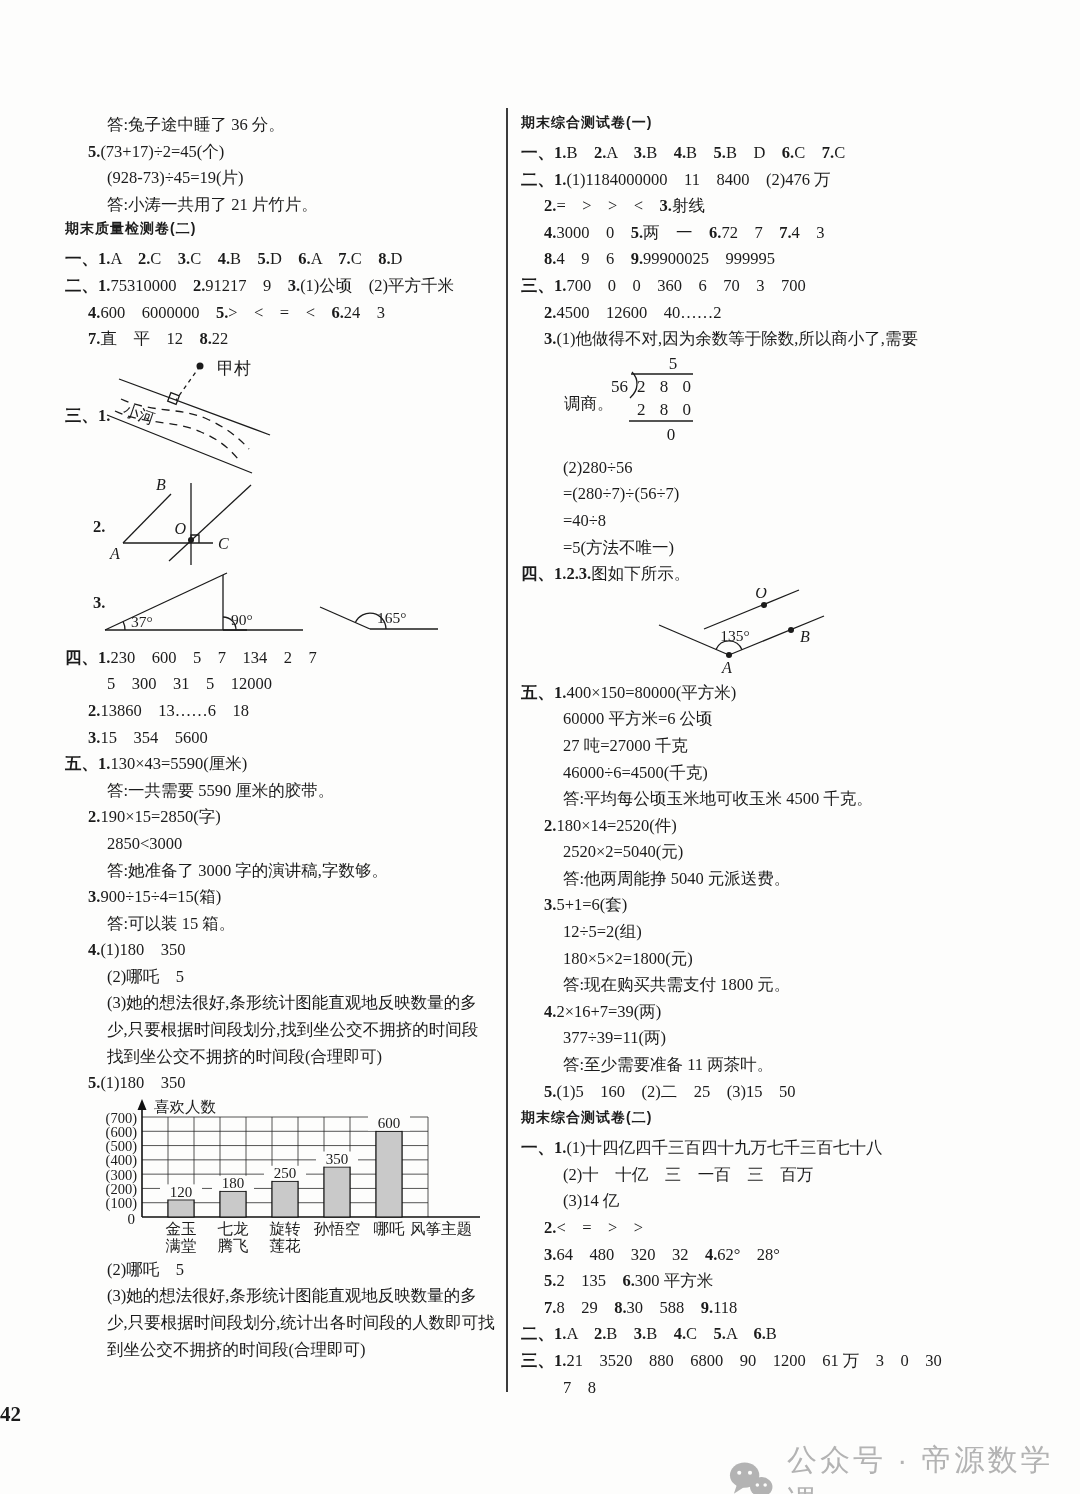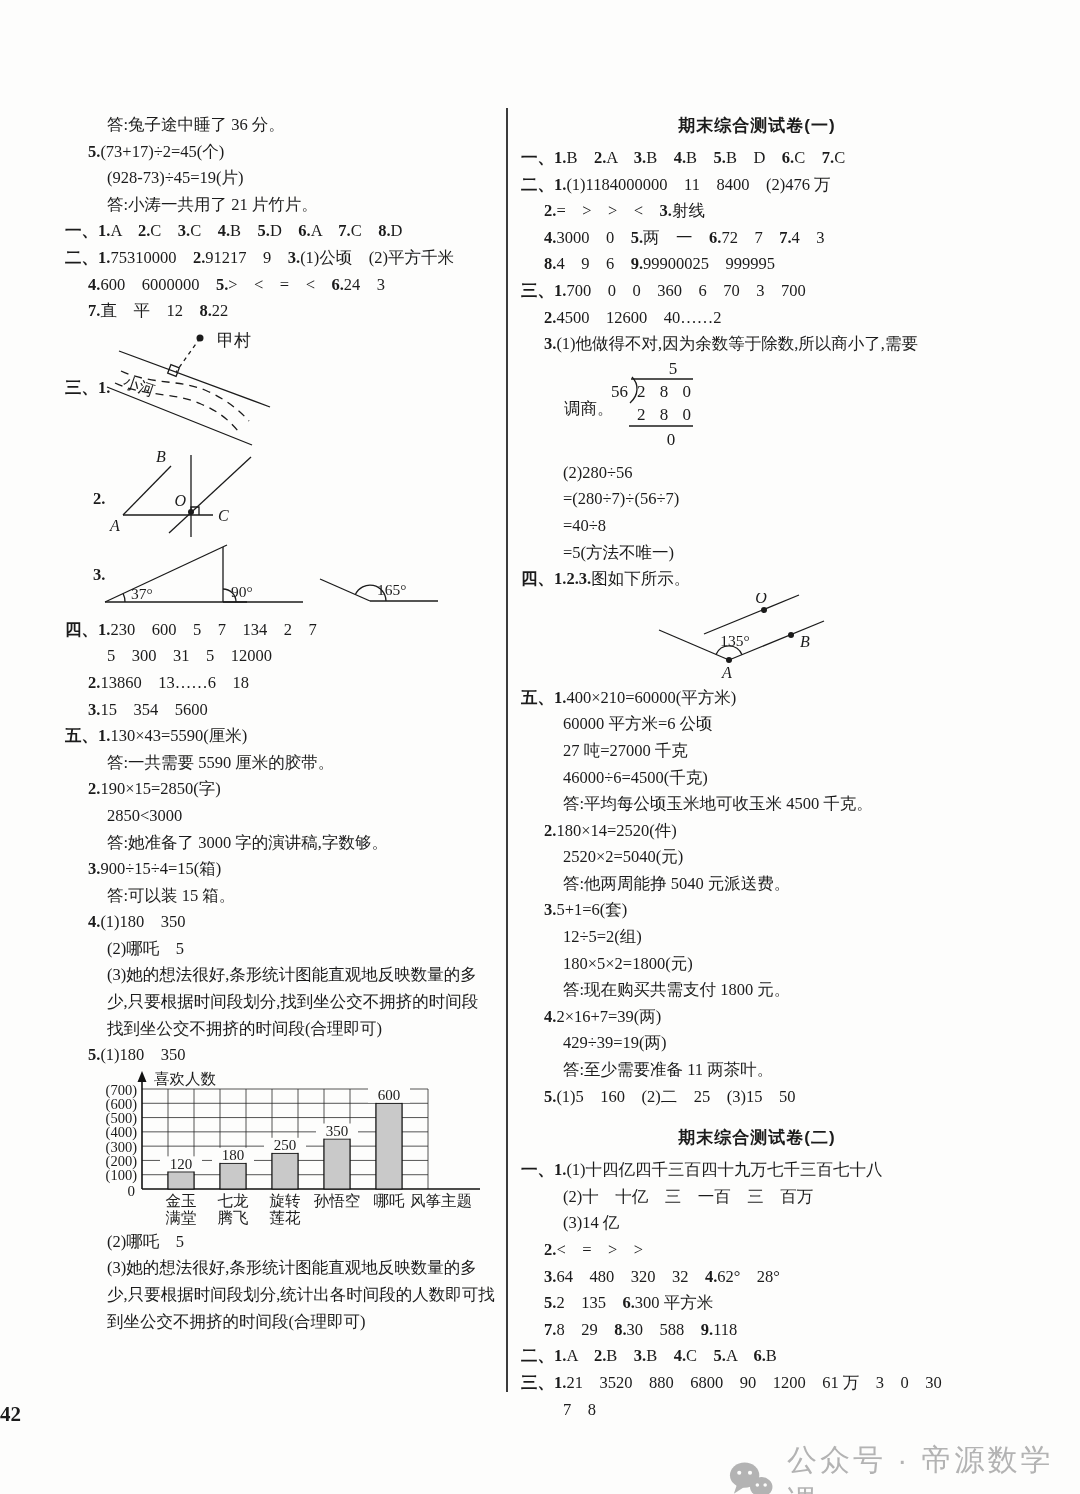--- a/index.html
+++ b/index.html
@@ -8,22 +8,22 @@
   .col{position:absolute;top:112px;}
   .col.left{left:65px;width:441px;}
   .col.right{left:521px;width:472px;}
   .divider{position:absolute;left:506px;top:108px;width:2px;height:1284px;background:#3c3c3c;}
   .line{font-size:16.5px;line-height:26.6px;white-space:pre;}
   .line .num{font-weight:bold;}
   .ind0{padding-left:0;}
   .ind1{padding-left:23px;}
   .ind2{padding-left:42px;}
   .sec-title{font-family:"Liberation Sans","DejaVu Sans",sans-serif;font-weight:bold;
-             font-size:17px;text-align:center;margin:2px 0 8px 0;letter-spacing:1px;}
-  .sec-title.second{margin-top:16px;}
+             font-size:14px;text-align:left;margin:2px 0 8px 0;letter-spacing:1px;}
+  .sec-title.second{margin-top:4px;}
   .fig{position:relative;}
   #fig-river{height:124px;}
   #fig-construct{height:90px;}
   #fig-angles{height:78px;}
   #fig-chart{height:160px;}
   #fig-division{height:102px;}
   #fig-parallel{height:92px;}
   .fig-label{position:absolute;font-weight:bold;font-size:16.5px;}
   svg text{font-family:"Liberation Serif","DejaVu Serif",serif;fill:#1b1b1b;}
   svg text.it{font-style:italic;}
@@ -42,20 +42,21 @@
 <div class="page">
 
   <div class="col left">
     <div>
         <div class="line ind2"><span>答:兔子途中睡了 36 分。</span></div>
         <div class="line ind1"><span class="num">5.</span><span>(73+17)÷2=45(个)</span></div>
         <div class="line ind2"><span>(928-73)÷45=19(片)</span></div>
         <div class="line ind2"><span>答:小涛一共用了 21 片竹片。</span></div>
       </div>
 
+    <h2 class="sec-title">期末质量检测卷(二)</h2>
 
     <div>
         <div class="line ind0"><span class="num">一、1.</span><span>A　</span><span class="num">2.</span><span>C　</span><span class="num">3.</span><span>C　</span><span class="num">4.</span><span>B　</span><span class="num">5.</span><span>D　</span><span class="num">6.</span><span>A　</span><span class="num">7.</span><span>C　</span><span class="num">8.</span><span>D</span></div>
         <div class="line ind0"><span class="num">二、1.</span><span>75310000　</span><span class="num">2.</span><span>91217　9　</span><span class="num">3.</span><span>(1)公顷　(2)平方千米</span></div>
         <div class="line ind1"><span class="num">4.</span><span>600　6000000　</span><span class="num">5.</span><span>&gt;　&lt;　=　&lt;　</span><span class="num">6.</span><span>24　3</span></div>
         <div class="line ind1"><span class="num">7.</span><span>直　平　12　</span><span class="num">8.</span><span>22</span></div>
       </div>
 
     <div class="fig" id="fig-river">
       <span class="fig-label" style="left:0;top:52px">三、1.</span>
@@ -241,34 +242,34 @@
         <circle class="dot" cx="270" cy="42" r="3"></circle>
         <circle class="dot" cx="208" cy="67" r="3"></circle>
         <text class="it" x="240" y="10" font-size="16" text-anchor="middle">O</text>
         <text class="it" x="279" y="54" font-size="16">B</text>
         <text class="it" x="206" y="85" font-size="16" text-anchor="middle">A</text>
         <text x="214" y="53" font-size="15.5" text-anchor="middle">135°</text>
       </svg>
     </div>
 
     <div>
-        <div class="line ind0"><span class="num">五、1.</span><span>400×210=60000(平方米)</span></div>
+        <div class="line ind0"><span class="num">五、1.</span><span>400×150=80000(平方米)</span></div>
         <div class="line ind2"><span>60000 平方米=6 公顷</span></div>
         <div class="line ind2"><span>27 吨=27000 千克</span></div>
         <div class="line ind2"><span>46000÷6=4500(千克)</span></div>
         <div class="line ind2"><span>答:平均每公顷玉米地可收玉米 4500 千克。</span></div>
         <div class="line ind1"><span class="num">2.</span><span>180×14=2520(件)</span></div>
         <div class="line ind2"><span>2520×2=5040(元)</span></div>
         <div class="line ind2"><span>答:他两周能挣 5040 元派送费。</span></div>
         <div class="line ind1"><span class="num">3.</span><span>5+1=6(套)</span></div>
         <div class="line ind2"><span>12÷5=2(组)</span></div>
         <div class="line ind2"><span>180×5×2=1800(元)</span></div>
         <div class="line ind2"><span>答:现在购买共需支付 1800 元。</span></div>
         <div class="line ind1"><span class="num">4.</span><span>2×16+7=39(两)</span></div>
-        <div class="line ind2"><span>429÷39=19(两)</span></div>
+        <div class="line ind2"><span>377÷39=11(两)</span></div>
         <div class="line ind2"><span>答:至少需要准备 11 两茶叶。</span></div>
         <div class="line ind1"><span class="num">5.</span><span>(1)5　160　(2)二　25　(3)15　50</span></div>
       </div>
 
     <h2 class="sec-title second">期末综合测试卷(二)</h2>
 
     <div>
         <div class="line ind0"><span class="num">一、1.</span><span>(1)十四亿四千三百四十九万七千三百七十八</span></div>
         <div class="line ind2"><span>(2)十　十亿　三　一百　三　百万</span></div>
         <div class="line ind2"><span>(3)14 亿</span></div>

